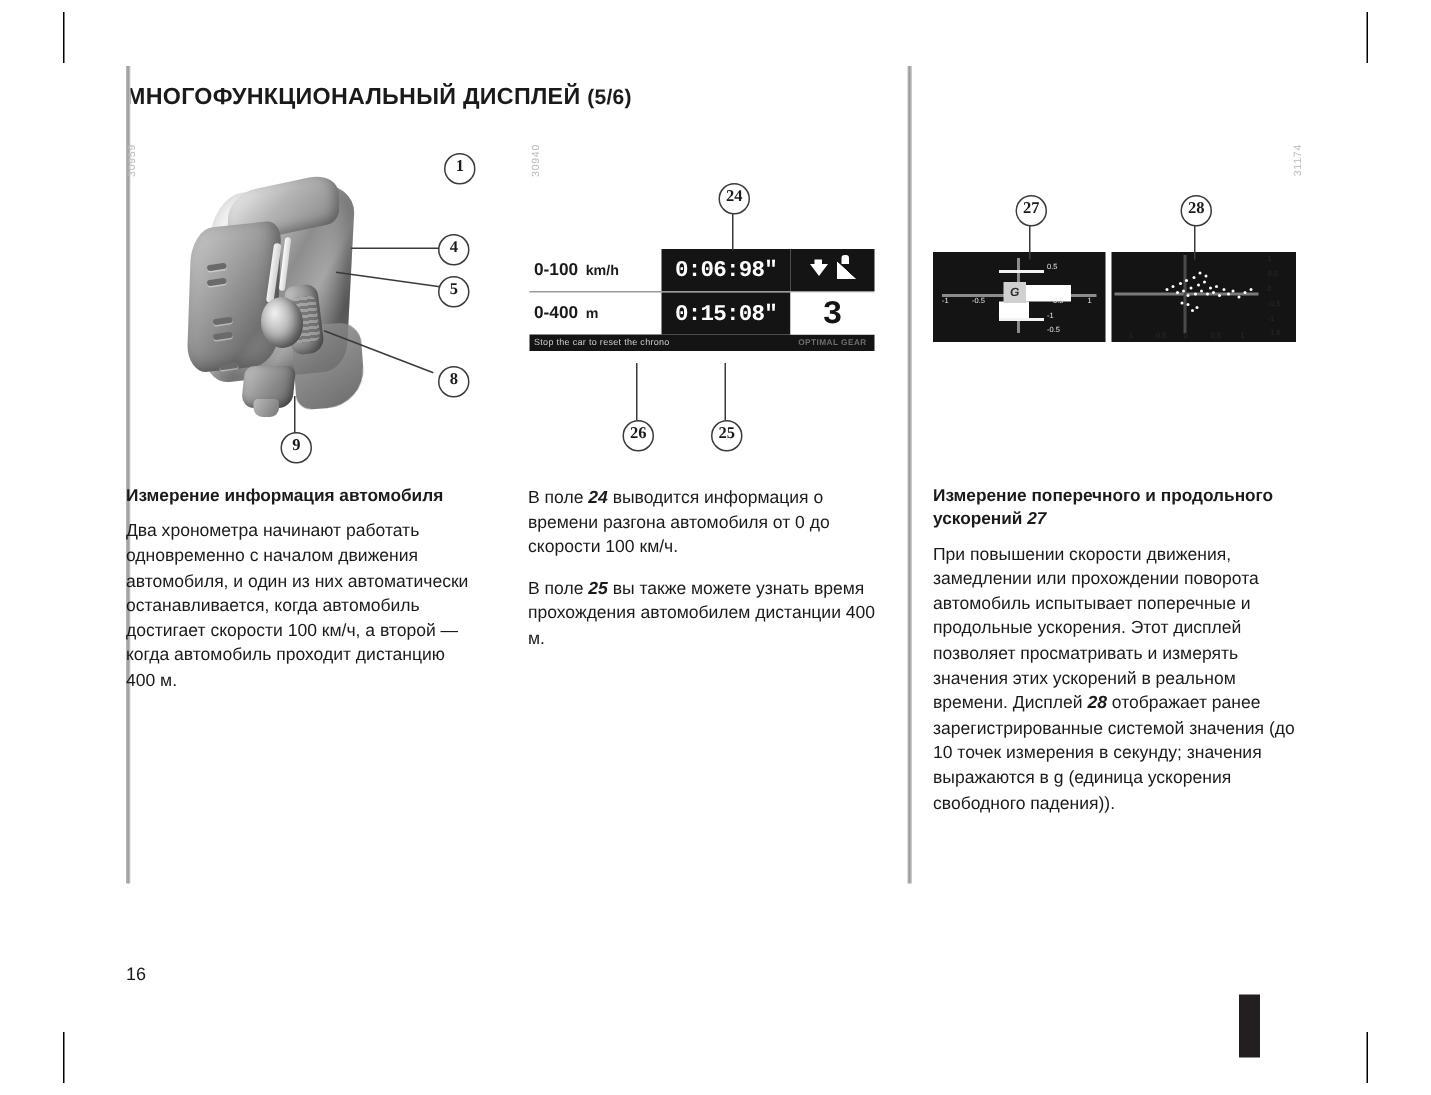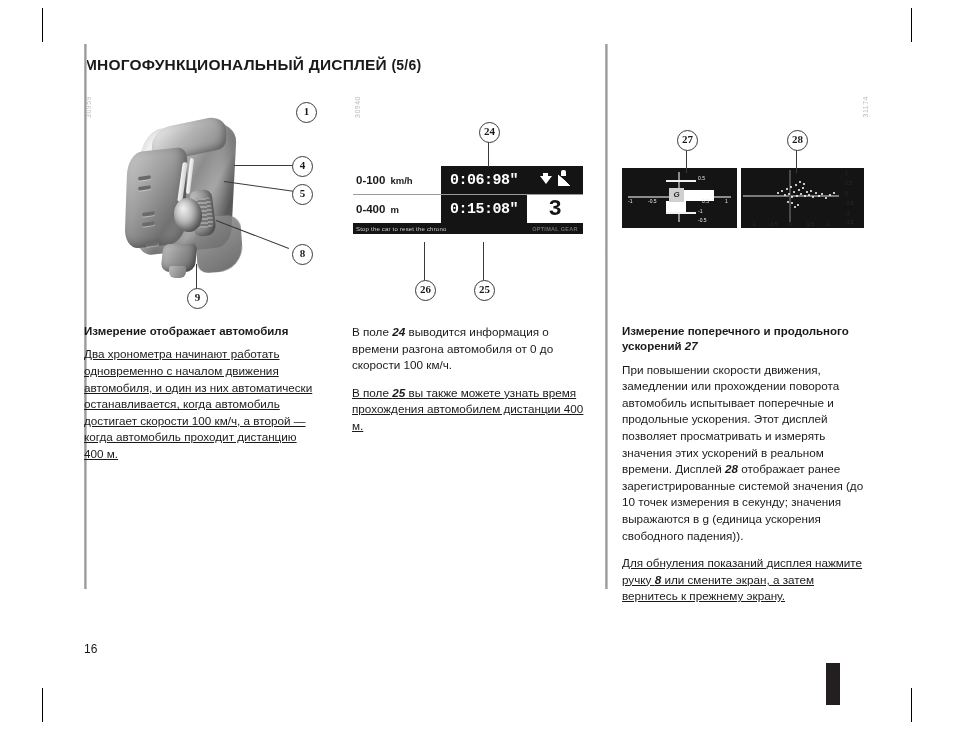--- a/index.html
+++ b/index.html
@@ -401,21 +401,21 @@
     line-height: 1.33;
     margin: 0 0 7px 0;
     color: #1a1a1a;
   }
   p.para {
     font-size: 11.7px;
     line-height: 1.42;
     margin: 0 0 11px 0;
     color: #1a1a1a;
   }
-  p.para:last-child { margin-bottom: 0; text-decoration: underline; }
+  p.para:last-child { margin-bottom: 0; }
   .b { font-weight: bold; font-style: italic; }
 
   .text-block { position: absolute; top: 232px; left: 0; right: 18px; }
   .col-2 .text-block { left: 18px; right: 18px; }
   .col-3 .text-block { left: 20px; right: 0; }
 
   
   .folio {
     position: absolute;
     left: 84px;
@@ -485,21 +485,21 @@
         <div class="callout" style="left:208px; top:92px;">5</div>
 
         <div class="leader h" style="left:132px; top:128px; width:78px; transform:rotate(21deg); transform-origin:left center;"></div>
         <div class="callout" style="left:208px; top:152px;">8</div>
 
         <div class="leader v" style="left:112px; top:172px; height:26px;"></div>
         <div class="callout" style="left:103px; top:196px;">9</div>
       </div>
 
       <div class="text-block">
-        <div class="subhead">Измерение отображает автомобиля</div>
+        <div class="subhead">Измерение информация автомобиля</div>
         <p class="para">Два хронометра начинают работать одновременно с началом движения автомобиля, и один из них автоматически останавливается, когда автомобиль достигает скорости 100 км/ч, а второй — когда автомобиль проходит дистанцию 400 м.</p>
       </div>
     </div>
 
     <div class="col col-2">
 
       <div class="figure">
         <div class="ref-code ref-left" style="left:2px;">30940</div>
 
         <div class="callout" style="left:127px; top:30px;">24</div>
@@ -622,20 +622,19 @@
             <div class="r-tick" style="left:48px; top:53px;">0</div>
             <div class="r-tick" style="left:66px; top:53px;">0.5</div>
             <div class="r-tick" style="left:86px; top:53px;">1</div>
           </div>
         </div>
       </div>
 
       <div class="text-block">
         <div class="subhead">Измерение поперечного и продольного ускорений <span class="b">27</span></div>
         <p class="para">При повышении скорости движения, замедлении или прохождении поворота автомобиль испытывает поперечные и продольные ускорения. Этот дисплей позволяет просматривать и измерять значения этих ускорений в реальном времени. Дисплей <span class="b">28</span> отображает ранее зарегистрированные системой значения (до 10 точек измерения в секунду; значения выражаются в g (единица ускорения свободного падения)).</p>
-        <p class="para">Для обнуления показаний дисплея нажмите ручку <span class="b">8</span> или смените экран, а затем вернитесь к прежнему экрану.</p>
       </div>
     </div>
   </div>
 </div>
 
 <div class="folio">16</div>
 <div class="thumb-tab"></div>
 
 </body></html>

